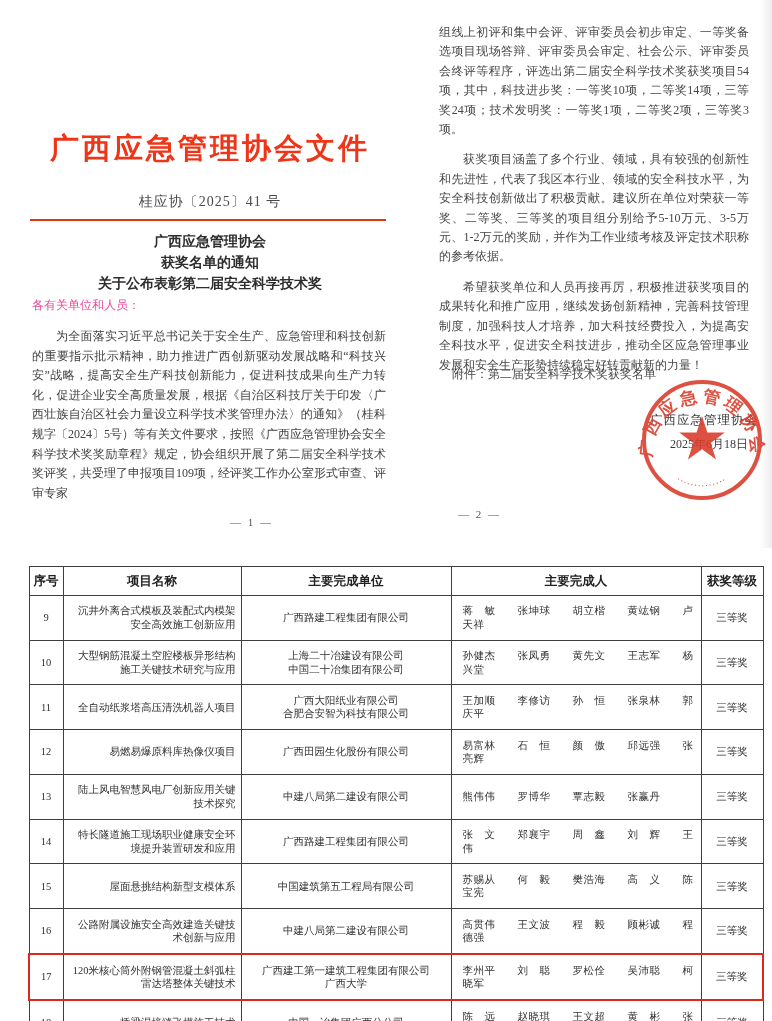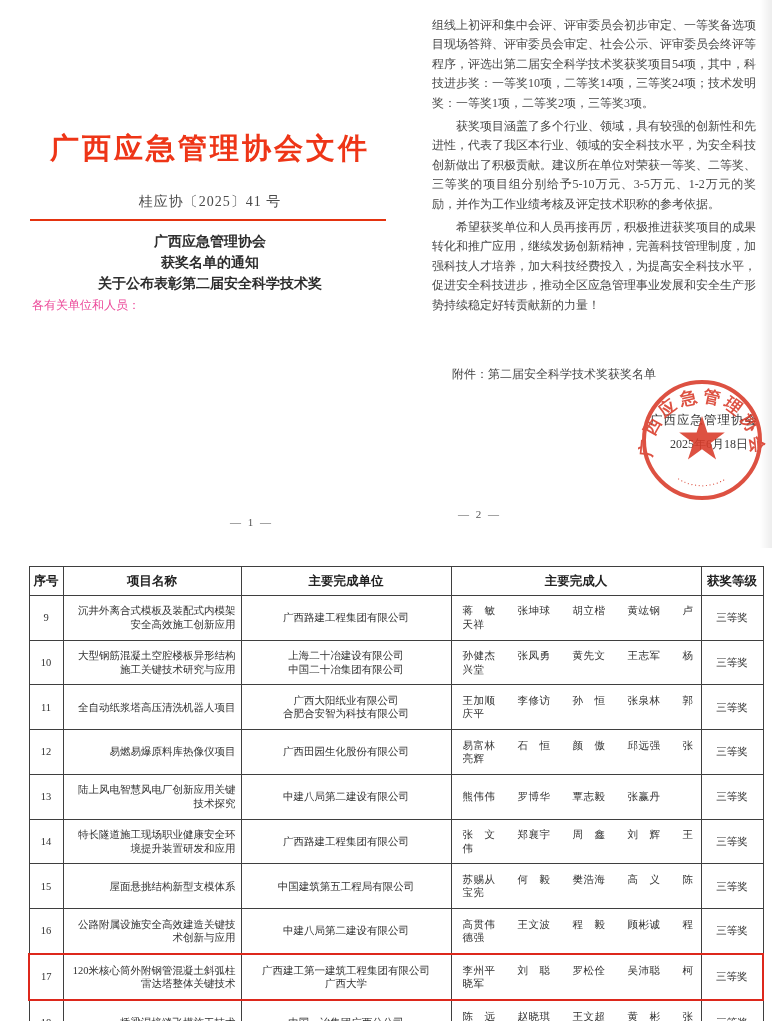--- a/index.html
+++ b/index.html
@@ -20,21 +20,21 @@
   .notice-title{position:absolute;top:231px;left:0;width:100%;text-align:center;
                 font-size:14px;font-weight:bold;line-height:21px;color:#2e2e2e;
                 font-family:"Liberation Sans", sans-serif;}
   .salutation{position:absolute;top:297px;left:2px;font-size:12px;color:#ec4899;}
   .p1-body{position:absolute;top:327px;left:2px;width:354px;margin:0;
            font-size:12px;line-height:19.6px;text-align:justify;text-indent:2em;color:#414141;}
   .pagenum{position:absolute;font-size:11px;color:#555;letter-spacing:2px;white-space:nowrap;}
   .pn1{top:516px;left:200px;}
   .pn2{top:508px;left:30px;}
   .p2-body{position:absolute;top:12px;left:0;width:332px;}
-  .p2-body p{margin:4px;font-size:12px;line-height:19.4px;text-align:justify;color:#464646;}
+  .p2-body p{margin:11px;font-size:12px;line-height:19.4px;text-align:justify;color:#464646;}
   .p2-body p.indent{text-indent:2em;}
   .attachment{position:absolute;top:366px;left:0;width:332px;font-size:12px;color:#464646;text-indent:2em;}
   .signer{position:absolute;top:412px;right:2px;font-size:12.5px;color:#3a3a3a;letter-spacing:1px;z-index:1;}
   .sign-date{position:absolute;top:436px;right:12px;font-size:12px;color:#3a3a3a;z-index:1;}
   .stamp{position:absolute;top:376px;right:-6px;width:128px;height:128px;z-index:2;opacity:.88;}
   
   .table-wrap{position:absolute;top:566px;left:28px;width:734px;height:446px;}
   table{width:734px;height:480px;border-collapse:collapse;table-layout:fixed;}
   th,td{border:1px solid #3f3f3f;vertical-align:middle;overflow:hidden;}
   th{font-family:"Liberation Sans", sans-serif;font-size:12.5px;font-weight:bold;
@@ -57,20 +57,21 @@
   <section class="page page1">
     <h1 class="org-title">广西应急管理协会文件</h1>
     <div class="doc-number">桂应协〔2025〕41 号</div>
     <div class="red-rule"></div>
     <div class="notice-title">
       <div>广西应急管理协会</div>
       <div>获奖名单的通知</div>
       <div>关于公布表彰第二届安全科学技术奖</div>
     </div>
     <div class="salutation">各有关单位和人员：</div>
+    <p class="p1-body">为全面落实习近平总书记关于安全生产、应急管理和科技创新的重要指示批示精神，助力推进广西创新驱动发展战略和“科技兴安”战略，提高安全生产科技创新能力，促进科技成果向生产力转化，促进企业安全高质量发展，根据《自治区科技厅关于印发〈广西壮族自治区社会力量设立科学技术奖管理办法〉的通知》（桂科规字〔2024〕5号）等有关文件要求，按照《广西应急管理协会安全科学技术奖奖励章程》规定，协会组织开展了第二届安全科学技术奖评奖，共受理了申报项目109项，经评奖工作办公室形式审查、评审专家</p>
     <div class="pagenum pn1">— 1 —</div>
   </section>
 
   <section class="page page2">
     <div class="p2-body">
       <p>组线上初评和集中会评、评审委员会初步审定、一等奖备选项目现场答辩、评审委员会审定、社会公示、评审委员会终评等程序，评选出第二届安全科学技术奖获奖项目54项，其中，科技进步奖：一等奖10项，二等奖14项，三等奖24项；技术发明奖：一等奖1项，二等奖2项，三等奖3项。</p>
       <p class="indent">获奖项目涵盖了多个行业、领域，具有较强的创新性和先进性，代表了我区本行业、领域的安全科技水平，为安全科技创新做出了积极贡献。建议所在单位对荣获一等奖、二等奖、三等奖的项目组分别给予5-10万元、3-5万元、1-2万元的奖励，并作为工作业绩考核及评定技术职称的参考依据。</p>
       <p class="indent">希望获奖单位和人员再接再厉，积极推进获奖项目的成果转化和推广应用，继续发扬创新精神，完善科技管理制度，加强科技人才培养，加大科技经费投入，为提高安全科技水平，促进安全科技进步，推动全区应急管理事业发展和安全生产形势持续稳定好转贡献新的力量！</p>
     </div>
     <div class="attachment">附件：第二届安全科学技术奖获奖名单</div>

